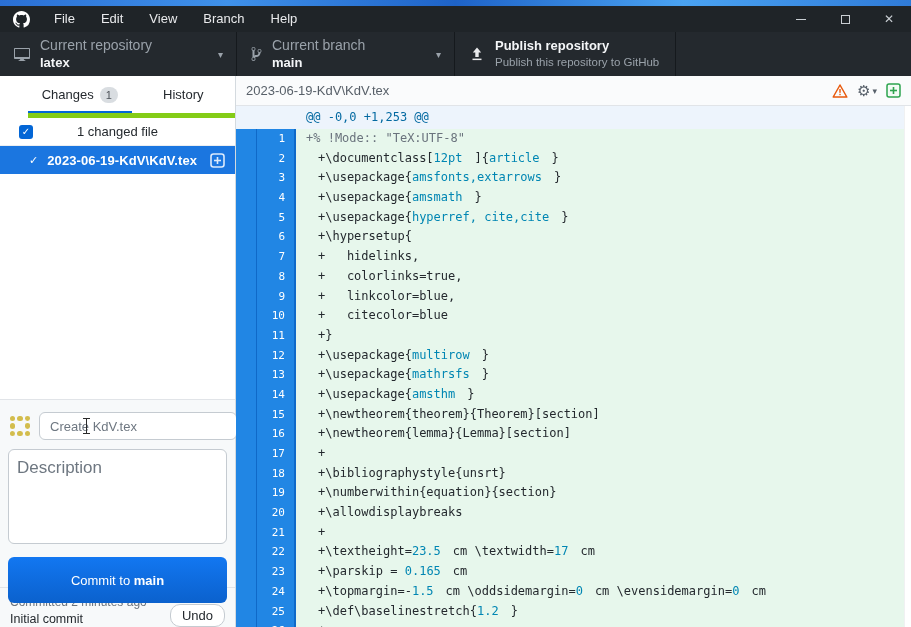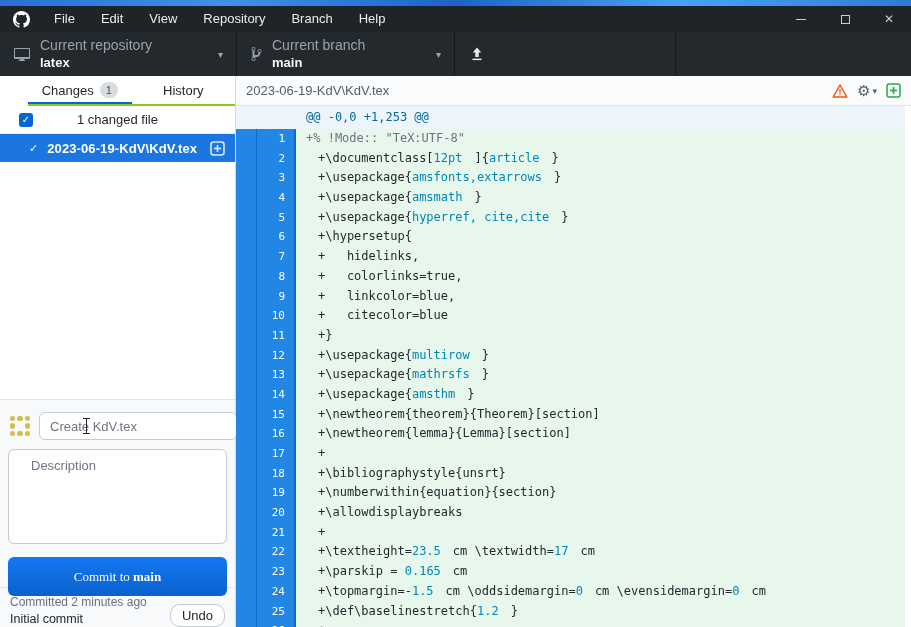--- a/index.html
+++ b/index.html
@@ -33,43 +33,43 @@
   .tb-label { font-size:14px; color:#9aa2aa; }
   .tb-value { font-size:13px; font-weight:bold; color:#f4f6f8; }
   .tb-sub { font-size:11.5px; color:#9aa2aa; }
   .tb-caret { margin-left:auto; margin-right:13px; color:#9aa2aa; font-size:10px; }
 
   
   .main { display:flex; height:551px; }
 
   
   .sidebar { width:236px; flex:none; display:flex; flex-direction:column; background:#fff; border-right:1px solid #d4dadf; }
-  .tabs { display:flex; height:30px; border-bottom:2px solid #84cc16; flex:none;margin-left:28px; }
+  .tabs { display:flex; height:42px; border-bottom:5px solid #84cc16; flex:none;margin-left:28px; }
   .tab { flex:1; display:flex; align-items:center; justify-content:center; gap:6px; font-size:13px; color:#24292e; position:relative; cursor:pointer; background:#fff; border:none; font-family:inherit; }
   .tab.active::after { content:""; position:absolute; left:0; right:0; bottom:0; height:2px; background:#0366d6; }
   .badge { background:#d9dde1; color:#4c5258; border-radius:9px; font-size:11px; height:16px; line-height:16px; padding:0 6px; }
   .changed-row { height:28px; flex:none; display:flex; align-items:center; position:relative; border-bottom:1px solid #eceef0; font-size:13px; color:#24292e; }
   .checkbox { position:absolute; left:19px; width:14px; height:14px; background:#0366d6; border-radius:3px; color:#fff; font-size:10px; display:flex; align-items:center; justify-content:center; cursor:pointer; }
   .changed-text { width:100%; text-align:center; }
   .file-row { height:28px; flex:none; display:flex; align-items:center; background:#1b76e0; color:#fff; font-size:13px; cursor:pointer; }
   .file-check { margin:0 9px 0 29px; font-size:11px; }
   .fname { font-weight:600; letter-spacing:.1px; }
   .plusbox { margin-left:auto; margin-right:10px; display:flex; }
   .file-spacer { flex:1; background:#fff; }
 
   
   .commit-form { flex:none; height:188px; background:#f7f9fa; border-top:1px solid #e1e4e8; padding:12px 8px 0 8px; position:relative; }
   .summary-row { display:flex; align-items:center; gap:7px; }
   .avatar { width:24px; height:24px; flex:none; display:grid; grid-template-columns:repeat(3,1fr); grid-template-rows:repeat(3,1fr); gap:2px; padding:2px; }
   .avatar span { border-radius:50%; background:#d3bd4d; }
   .avatar span.off { background:transparent; }
   .summary-input { flex:1; height:28px; border:1px solid #c5cbd1; border-radius:6px; background:#fff; padding:0 10px; font-size:13px; font-family:inherit; color:#24292e; }
   .summary-input::placeholder, .desc::placeholder { color:#6e7781; }
-  .desc { margin-top:9px; width:100%; height:95px; border:1px solid #c5cbd1; border-radius:6px; background:#fff; padding:8px 22px; font-size:13px; font-family:inherit; color:#24292e; resize:none; }
-  .commit-btn { margin-top:9px; width:100%; height:39px; border:none; border-radius:6px; background:linear-gradient(180deg,#1277f1,#0b61cd); color:#fff; font-size:13px; font-family:Liberation Serif, serif; cursor:pointer; }
+  .desc { margin-top:9px; width:100%; height:95px; border:1px solid #c5cbd1; border-radius:6px; background:#fff; padding:8px 8px; font-size:17px; font-family:inherit; color:#24292e; resize:none; }
+  .commit-btn { margin-top:9px; width:100%; height:46px; border:none; border-radius:6px; background:linear-gradient(180deg,#1277f1,#0b61cd); color:#fff; font-size:13px; font-family:Liberation Sans, sans-serif; cursor:pointer; }
   
   .ibeam { position:absolute; left:86px; top:18px; width:1px; height:16px; background:#2a2a2a; }
   .ibeam::before, .ibeam::after { content:""; position:absolute; left:-3px; width:7px; height:1px; background:#2a2a2a; }
   .ibeam::before { top:0; } .ibeam::after { bottom:0; }
 
   
   .undo-bar { margin-top:auto; flex:none; height:40px; border-top:1px solid #e1e4e8; background:#f7f9fa; display:flex; align-items:flex-end; padding:0 10px; }
   .undo-texts { display:flex; flex-direction:column; line-height:1.3; }
   .muted { font-size:12px; color:#6a737d; }
   .msg { font-size:12.5px; color:#24292e; }
@@ -104,21 +104,20 @@
   <div class="titlebar">
     <span class="gh-logo">
       <svg width="17" height="17" viewBox="0 0 16 16">
           <path d="M8 0C3.58 0 0 3.58 0 8c0 3.54 2.29 6.53 5.47 7.59.4.07.55-.17.55-.38 0-.19-.01-.82-.01-1.49-2.01.37-2.53-.49-2.69-.94-.09-.23-.48-.94-.82-1.13-.28-.15-.68-.52-.01-.53.63-.01 1.08.58 1.23.82.72 1.21 1.87.87 2.33.66.07-.52.28-.87.51-1.07-1.78-.2-3.64-.89-3.64-3.95 0-.87.31-1.59.82-2.15-.08-.2-.36-1.02.08-2.12 0 0 .67-.21 2.2.82.64-.18 1.32-.27 2-.27s1.36.09 2 .27c1.53-1.04 2.2-.82 2.2-.82.44 1.1.16 1.92.08 2.12.51.56.82 1.27.82 2.15 0 3.07-1.87 3.75-3.65 3.95.29.25.54.73.54 1.48 0 1.07-.01 1.93-.01 2.2 0 .21.15.46.55.38A8.013 8.013 0 0 0 16 8c0-4.42-3.58-8-8-8z"></path>
         </svg>
     </span>
     <nav class="menu" id="menu-items">
         <span class="menu-item">File</span>
         <span class="menu-item">Edit</span>
         <span class="menu-item">View</span>
-        <span class="menu-item">Repository</span>
         <span class="menu-item">Branch</span>
         <span class="menu-item">Help</span>
       </nav>
     <div class="win-controls">
       <span class="win-btn">
           <span class="glyph-min"></span>
         </span>
       <span class="win-btn">
           <span class="glyph-max"></span>
         </span>
@@ -150,20 +149,24 @@
         <span class="tb-value">main</span>
       </span>
       <span class="tb-caret">▾</span>
     </button>
     <button class="tb tb-publish">
       <span class="tb-icon">
         <svg width="16" height="16" viewBox="0 0 16 16" style="fill:#e9eaec">
             <path d="M8 1.5l4.2 5H9.7V11H6.3V6.5H3.8L8 1.5z"></path>
             <rect x="3.5" y="12.6" width="9" height="1.5"></rect>
           </svg>
+      </span>
+      <span class="tb-text">
+        <span class="tb-value">Publish repository</span>
+        <span class="tb-sub">Publish this repository to GitHub</span>
       </span>
     </button>
   </div>
 
   <div class="main">
 
     <aside class="sidebar">
       <div class="tabs">
         <button class="tab active">
           <span>Changes</span>

